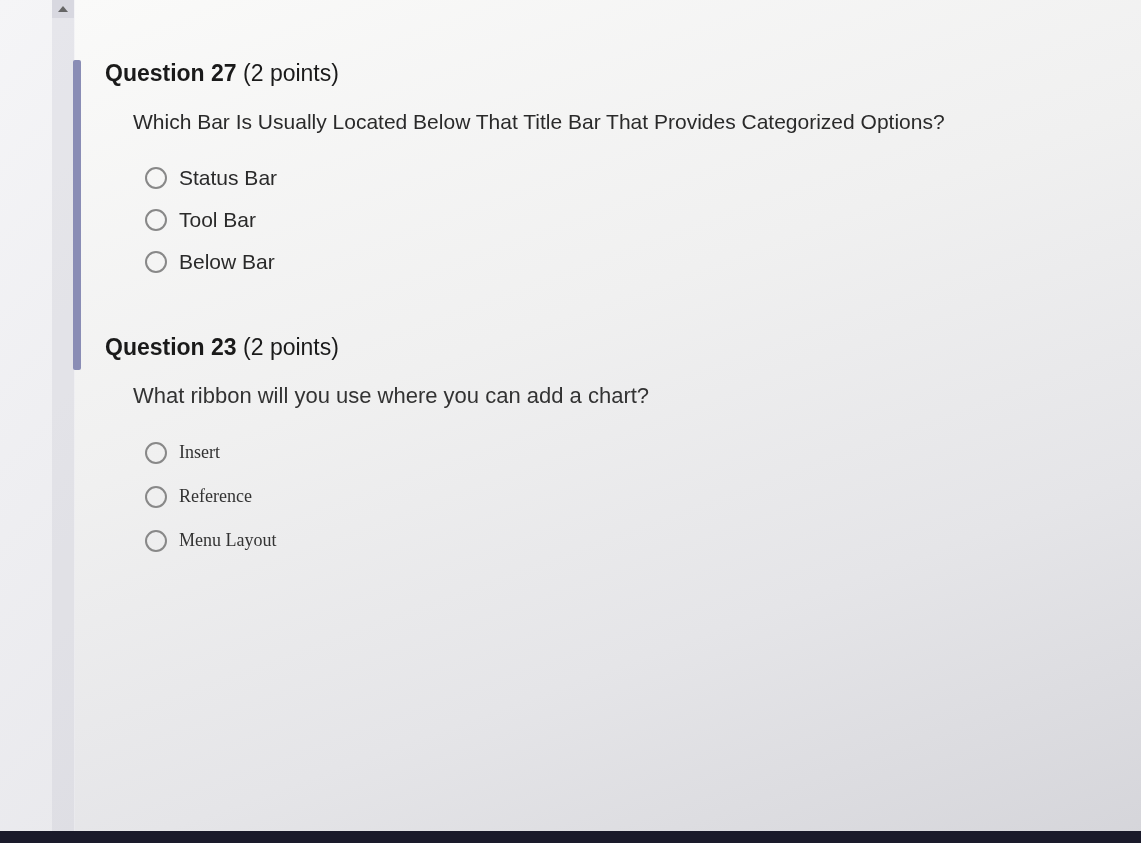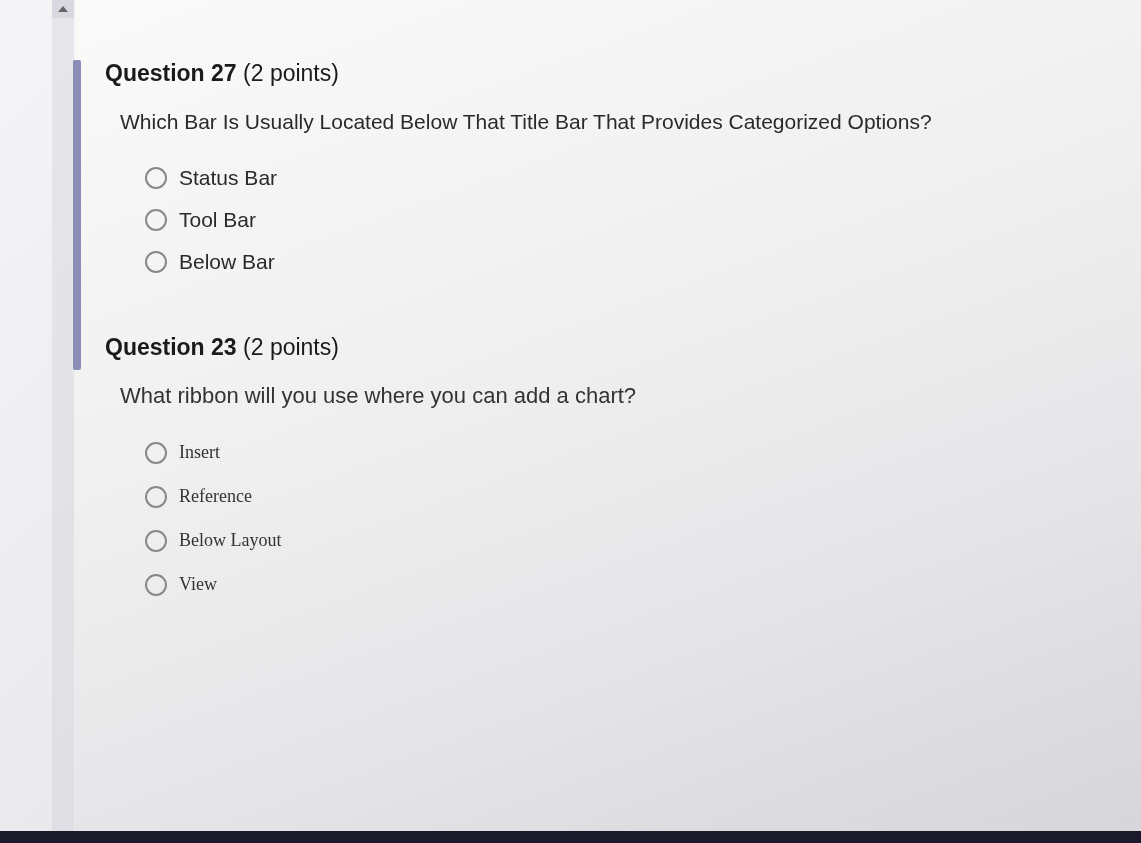--- a/index.html
+++ b/index.html
@@ -74,21 +74,21 @@
     .question-number {
       font-weight: 700;
     }
     .question-points {
       font-weight: 400;
     }
     .question-prompt {
       font-size: 21px;
       color: #2a2a2a;
       margin-bottom: 30px;
-      margin-left: 15px;
+      margin-left: 28px;
       line-height: 1.4;
     }
     .options-list {
       display: flex;
       flex-direction: column;
       gap: 18px;
       margin-left: 40px;
     }
     .option-row {
       display: flex;
@@ -174,24 +174,20 @@
       <div class="option-row">
         <div class="radio-circle"></div>
         <span class="option-label">Insert</span>
       </div>
       <div class="option-row">
         <div class="radio-circle"></div>
         <span class="option-label">Reference</span>
       </div>
       <div class="option-row">
         <div class="radio-circle"></div>
-        <span class="option-label">Below Layout</span>
-      </div>
-      <div class="option-row">
-        <div class="radio-circle"></div>
-        <span class="option-label">View</span>
+        <span class="option-label">Menu Layout</span>
       </div>
     </div>
   </div>
 
 </div>
 
 <div class="bottom-bar"></div>
 
 </body></html>

